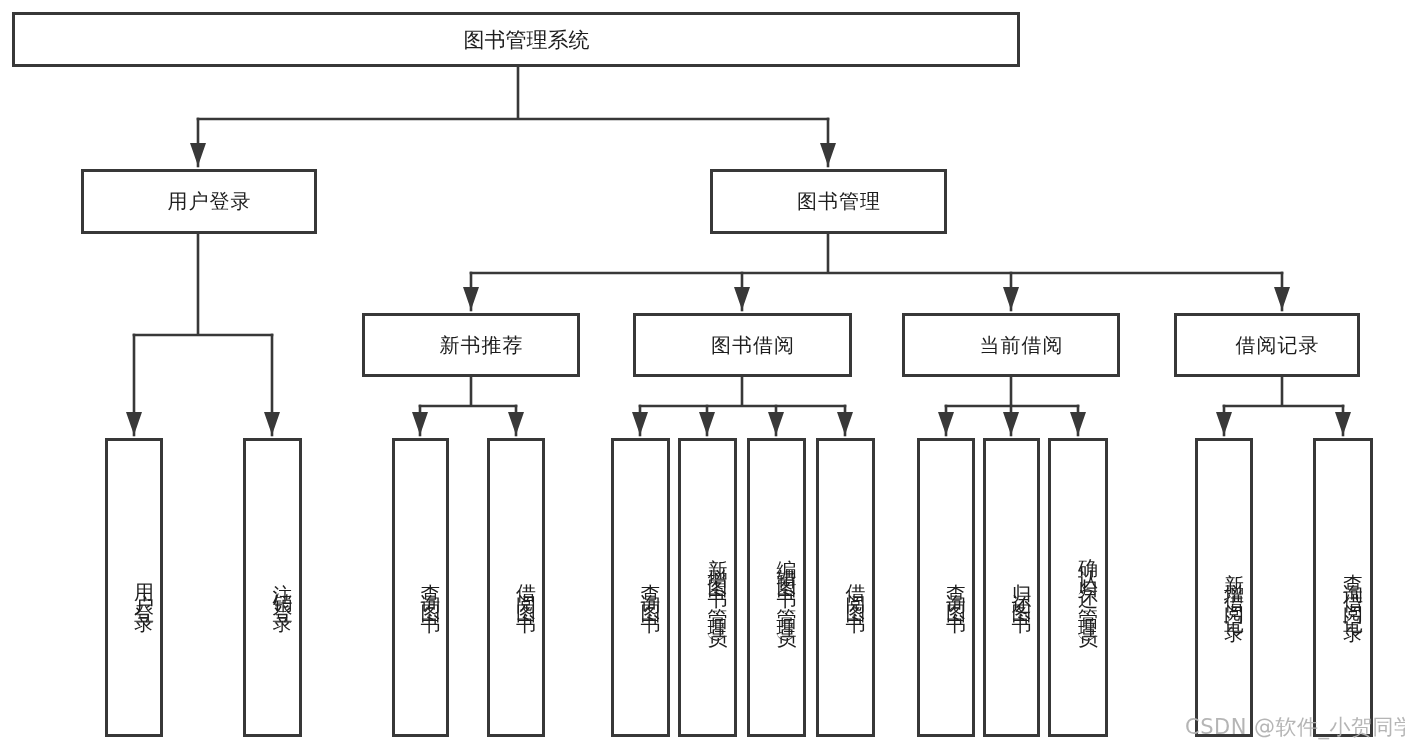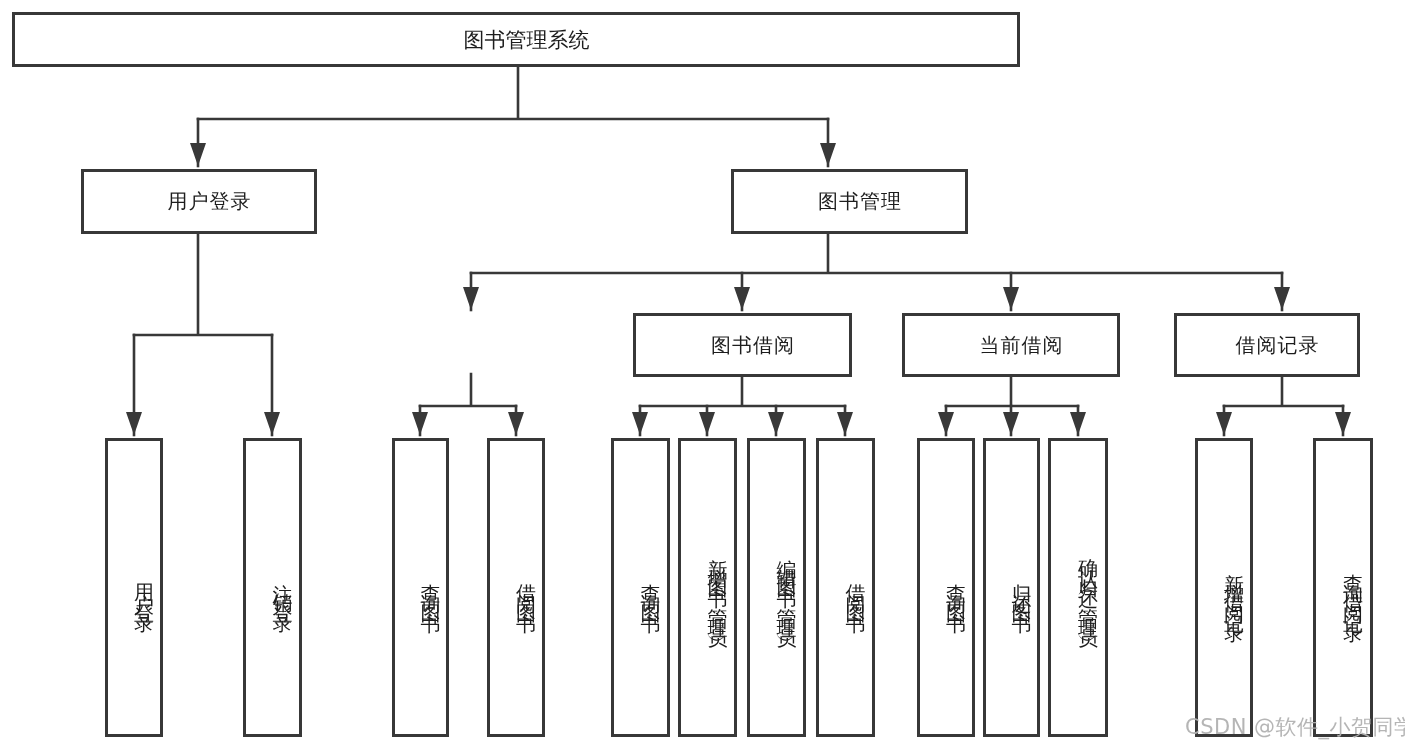--- a/index.html
+++ b/index.html
@@ -30,21 +30,21 @@
   .vbox {
     writing-mode: vertical-rl;
     text-orientation: mixed;
     font-size: 20px;
     letter-spacing: 10px;
     line-height: 1;
   }
   
   .n-root   { left: 12px;   top: 12px;  width: 1008px; height: 55px; }
   .n-user   { left: 81px;   top: 169px; width: 236px;  height: 65px; }
-  .n-book   { left: 710px;  top: 169px; width: 237px;  height: 65px; margin-left: 21px; }
+  .n-book   { left: 710px;  top: 169px; width: 237px;  height: 65px; }
   .n-l3     { top: 313px; height: 64px; }
   .n-nbr    { left: 362px;  width: 218px; }
   .n-bb     { left: 633px;  width: 219px; }
   .n-cb     { left: 902px;  width: 218px; }
   .n-br     { left: 1174px; width: 186px; }
   .leaf     { top: 438px; height: 299px; }
   .lf-1a { left: 105px;  width: 58px; }
   .lf-1b { left: 243px;  width: 59px; }
   .lf-2a { left: 392px;  width: 57px; }
   .lf-2b { left: 487px;  width: 58px; }
@@ -114,20 +114,21 @@
       <path d="M1224,406 V435" marker-end="url(#ah)"></path>
       <path d="M1343,406 V435" marker-end="url(#ah)"></path>
     </g>
   </svg>
 
   <div class="box root-box n-root">图书管理系统</div>
 
   <div class="box hbox n-user">用户登录</div>
   <div class="box hbox n-book">图书管理</div>
 
+  <div class="box hbox n-l3 n-nbr">新书推荐</div>
   <div class="box hbox n-l3 n-bb">图书借阅</div>
   <div class="box hbox n-l3 n-cb">当前借阅</div>
   <div class="box hbox n-l3 n-br">借阅记录</div>
 
   <div class="box vbox leaf lf-1a">用户登录</div>
   <div class="box vbox leaf lf-1b">注销登录</div>
 
   <div class="box vbox leaf lf-2a">查询图书</div>
   <div class="box vbox leaf lf-2b">借阅图书</div>
 

